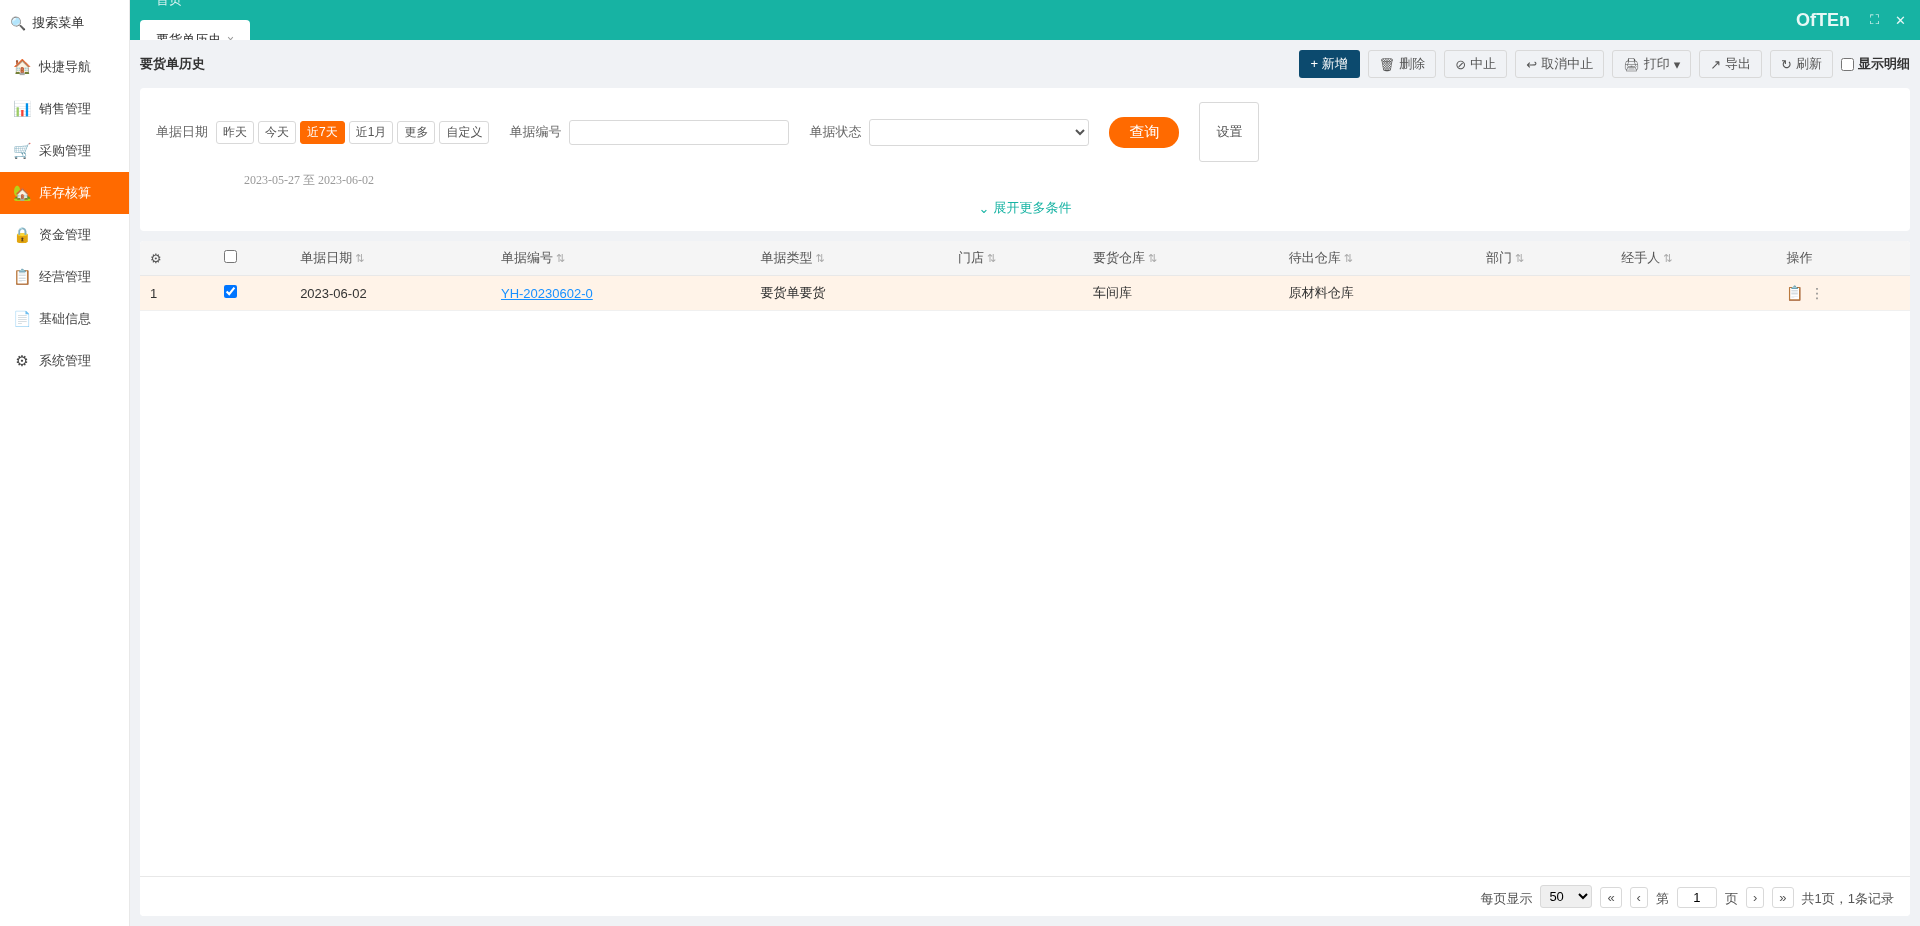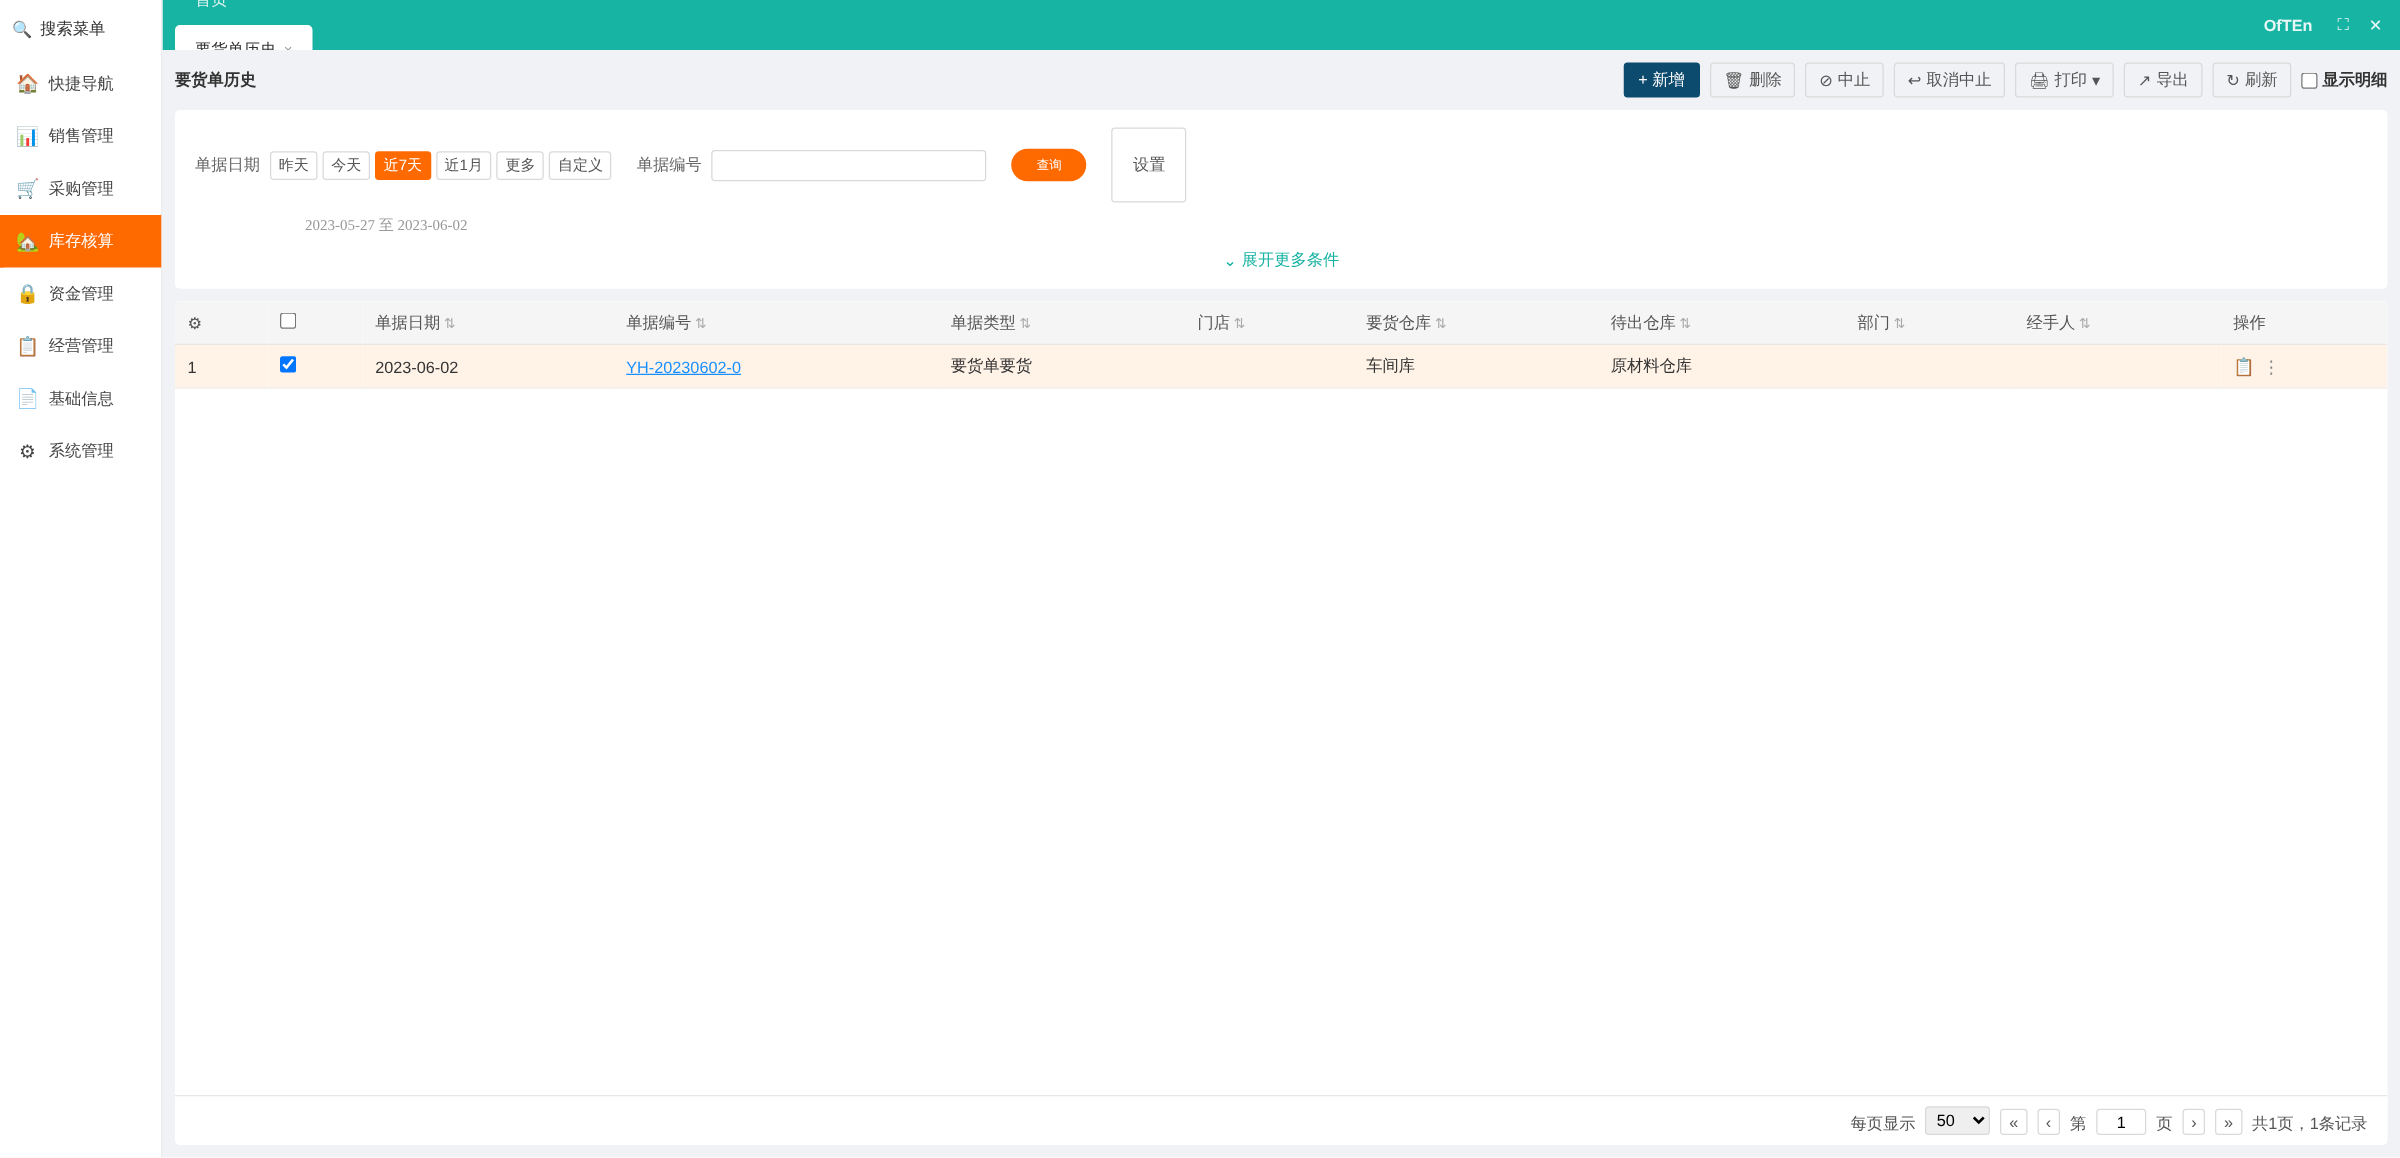--- a/index.html
+++ b/index.html
@@ -141,21 +141,21 @@
       align-items: center;
       gap: 4px;
     }
     .btn-query {
       background: #ff6a00;
       color: #fff;
       border: none;
       border-radius: 15px;
       padding: 6px 20px;
       cursor: pointer;
-      font-size: 10px;
+      font-size: 15px;
     }
     .btn-settings {
       background: #fff;
       color: #555;
       border: 1px solid #d9d9d9;
       border-radius: 3px;
       padding: 20px 16px;
       cursor: pointer;
       font-size: 13px;
     }
@@ -322,21 +322,21 @@
       border-radius: 3px;
       padding: 2px 6px;
       width: 40px;
       text-align: center;
       font-size: 13px;
       outline: none;
     }
     input[type=checkbox] { cursor: pointer; }
     .date-range-text { color: #999; font-size: 12px; }
 
-    .topbar-logo { color: rgba(255,255,255,0.9); font-size: 13px; font-weight: bold; margin-right: 8px; }
+    .topbar-logo { color: rgba(255,255,255,0.9); font-size: 18px; font-weight: bold; margin-right: 8px; }
   </style>
 </head>
 <body>
 
 <div class="sidebar">
   <div class="sidebar-search">
     <span>🔍</span>
     <span>搜索菜单</span>
   </div>
 
@@ -447,20 +447,26 @@
               <button class="date-btn">更多</button>
               <button class="date-btn">自定义</button>
             </div>
         </div>
 
         <div class="filter-item">
           <span class="filter-label">单据编号</span>
           <input class="filter-input" type="text" placeholder="" style="">
         </div>
 
+        <div class="filter-item">
+          <span class="filter-label">单据状态</span>
+          <select class="filter-select">
+            <option value=""></option>
+          </select>
+        </div>
 
         <button class="btn-query">查询</button>
         <button class="btn-settings">设置</button>
       </div>
 
       <div class="filter-row">
         <span class="date-range-text" style="margin-left:88px;font-family:Liberation Serif, serif;">2023-05-27 至 2023-06-02</span>
       </div>
 
       <div class="expand-more">

